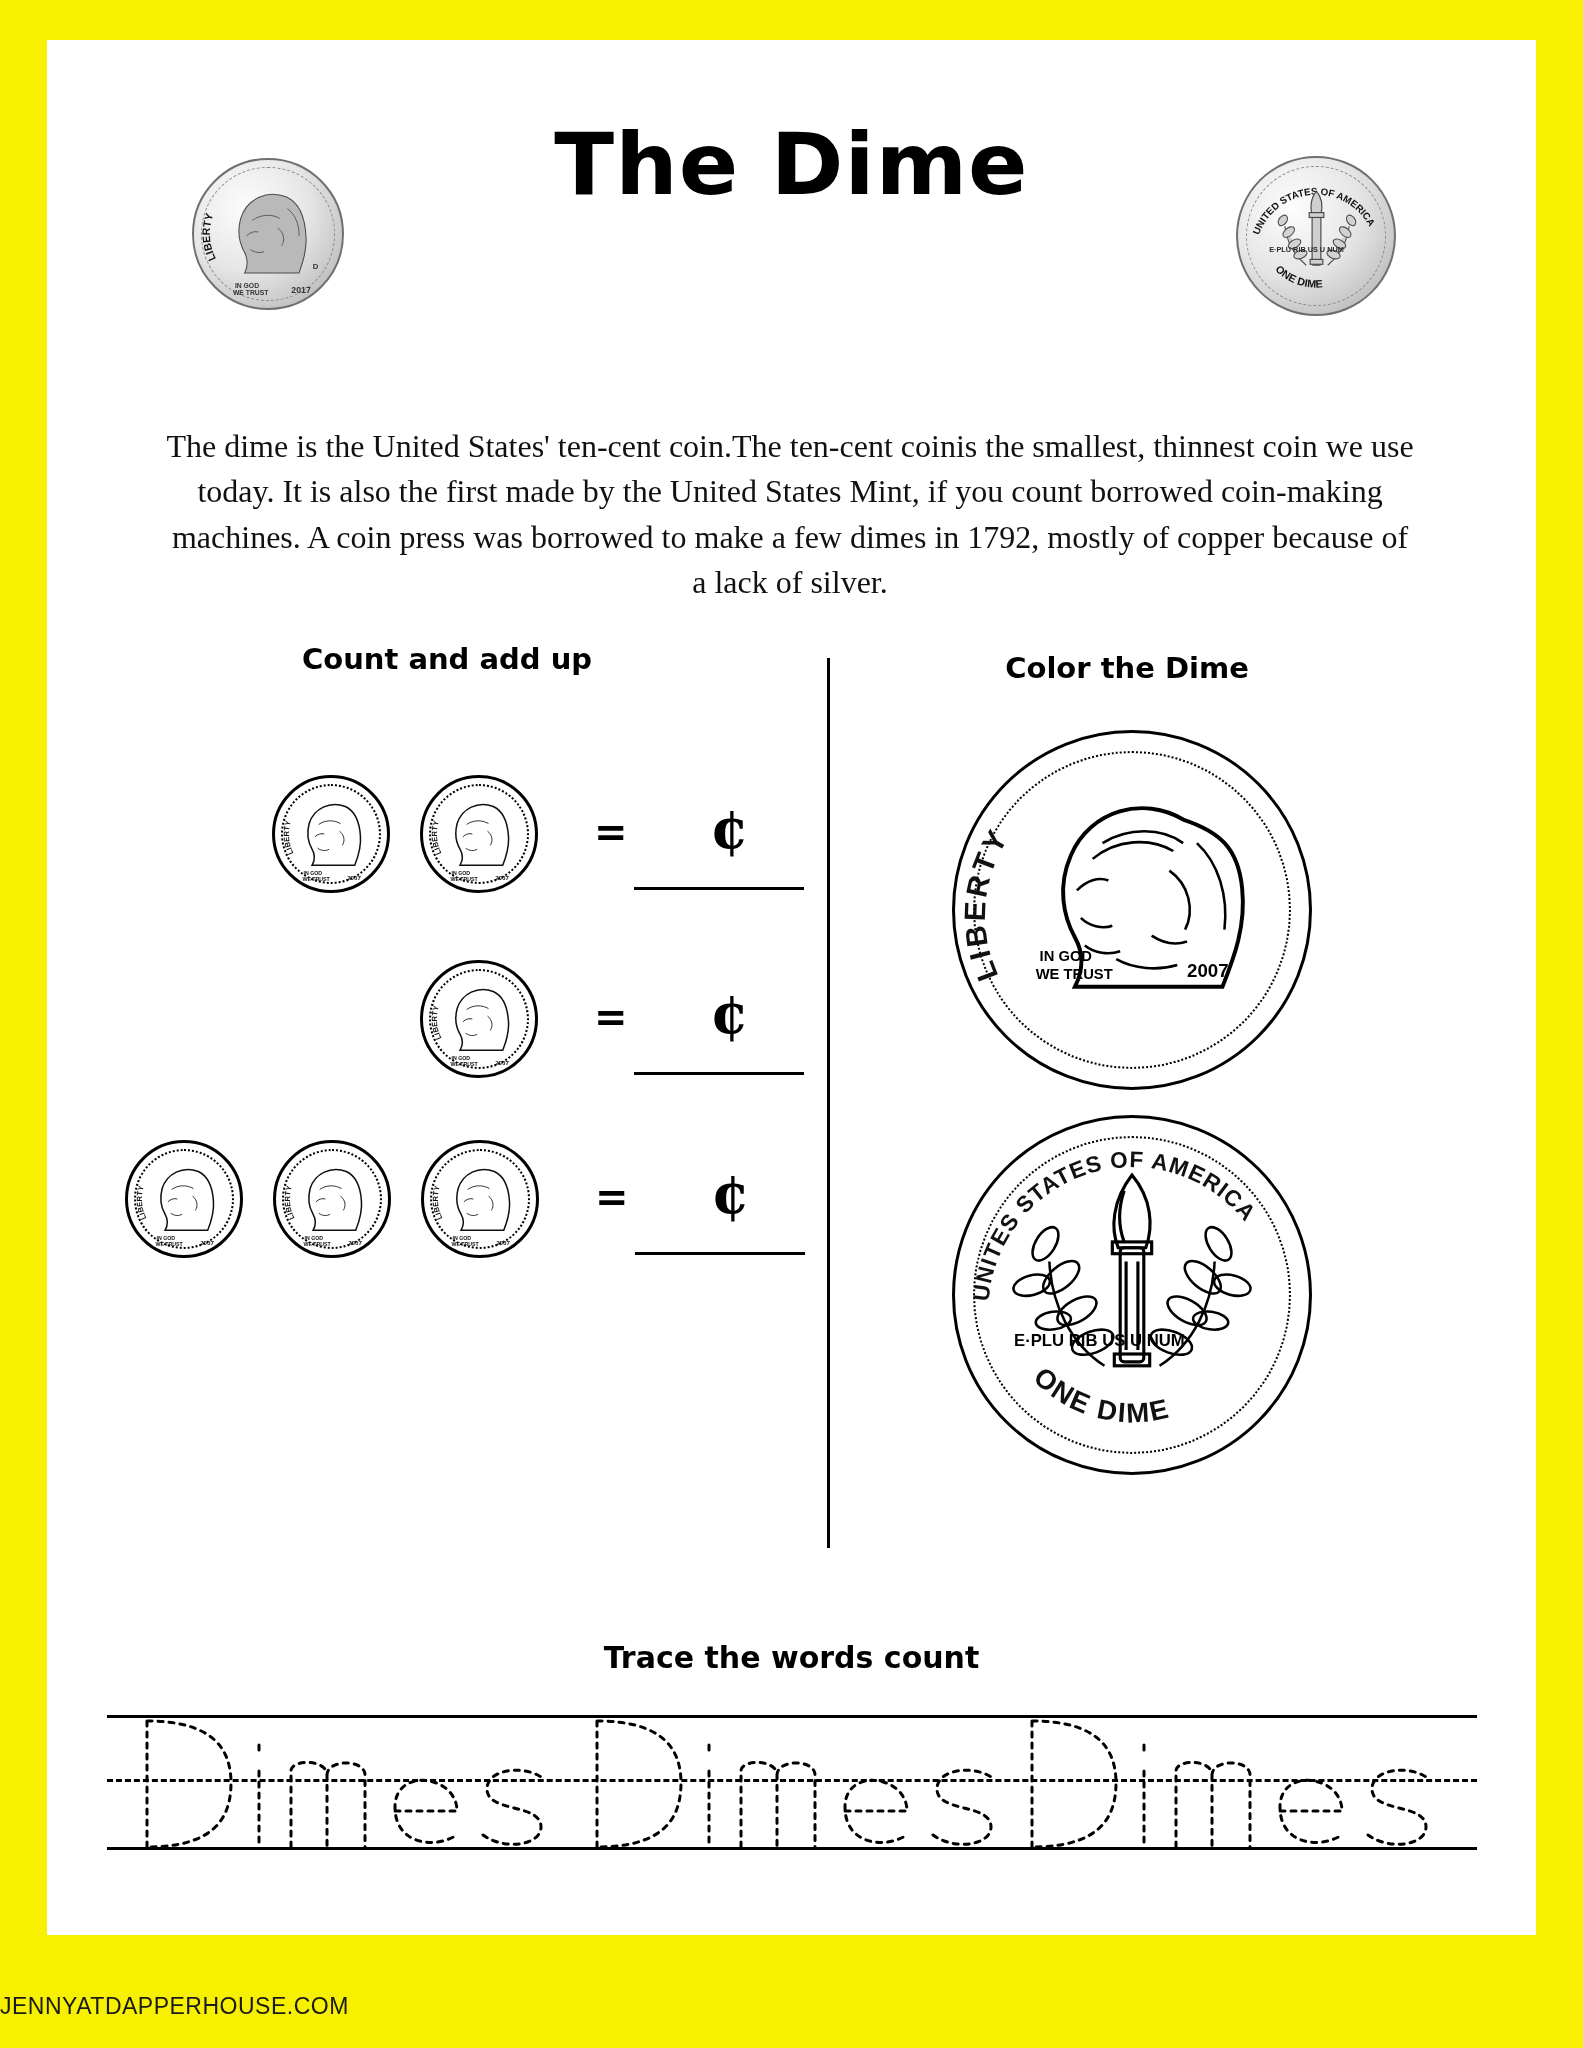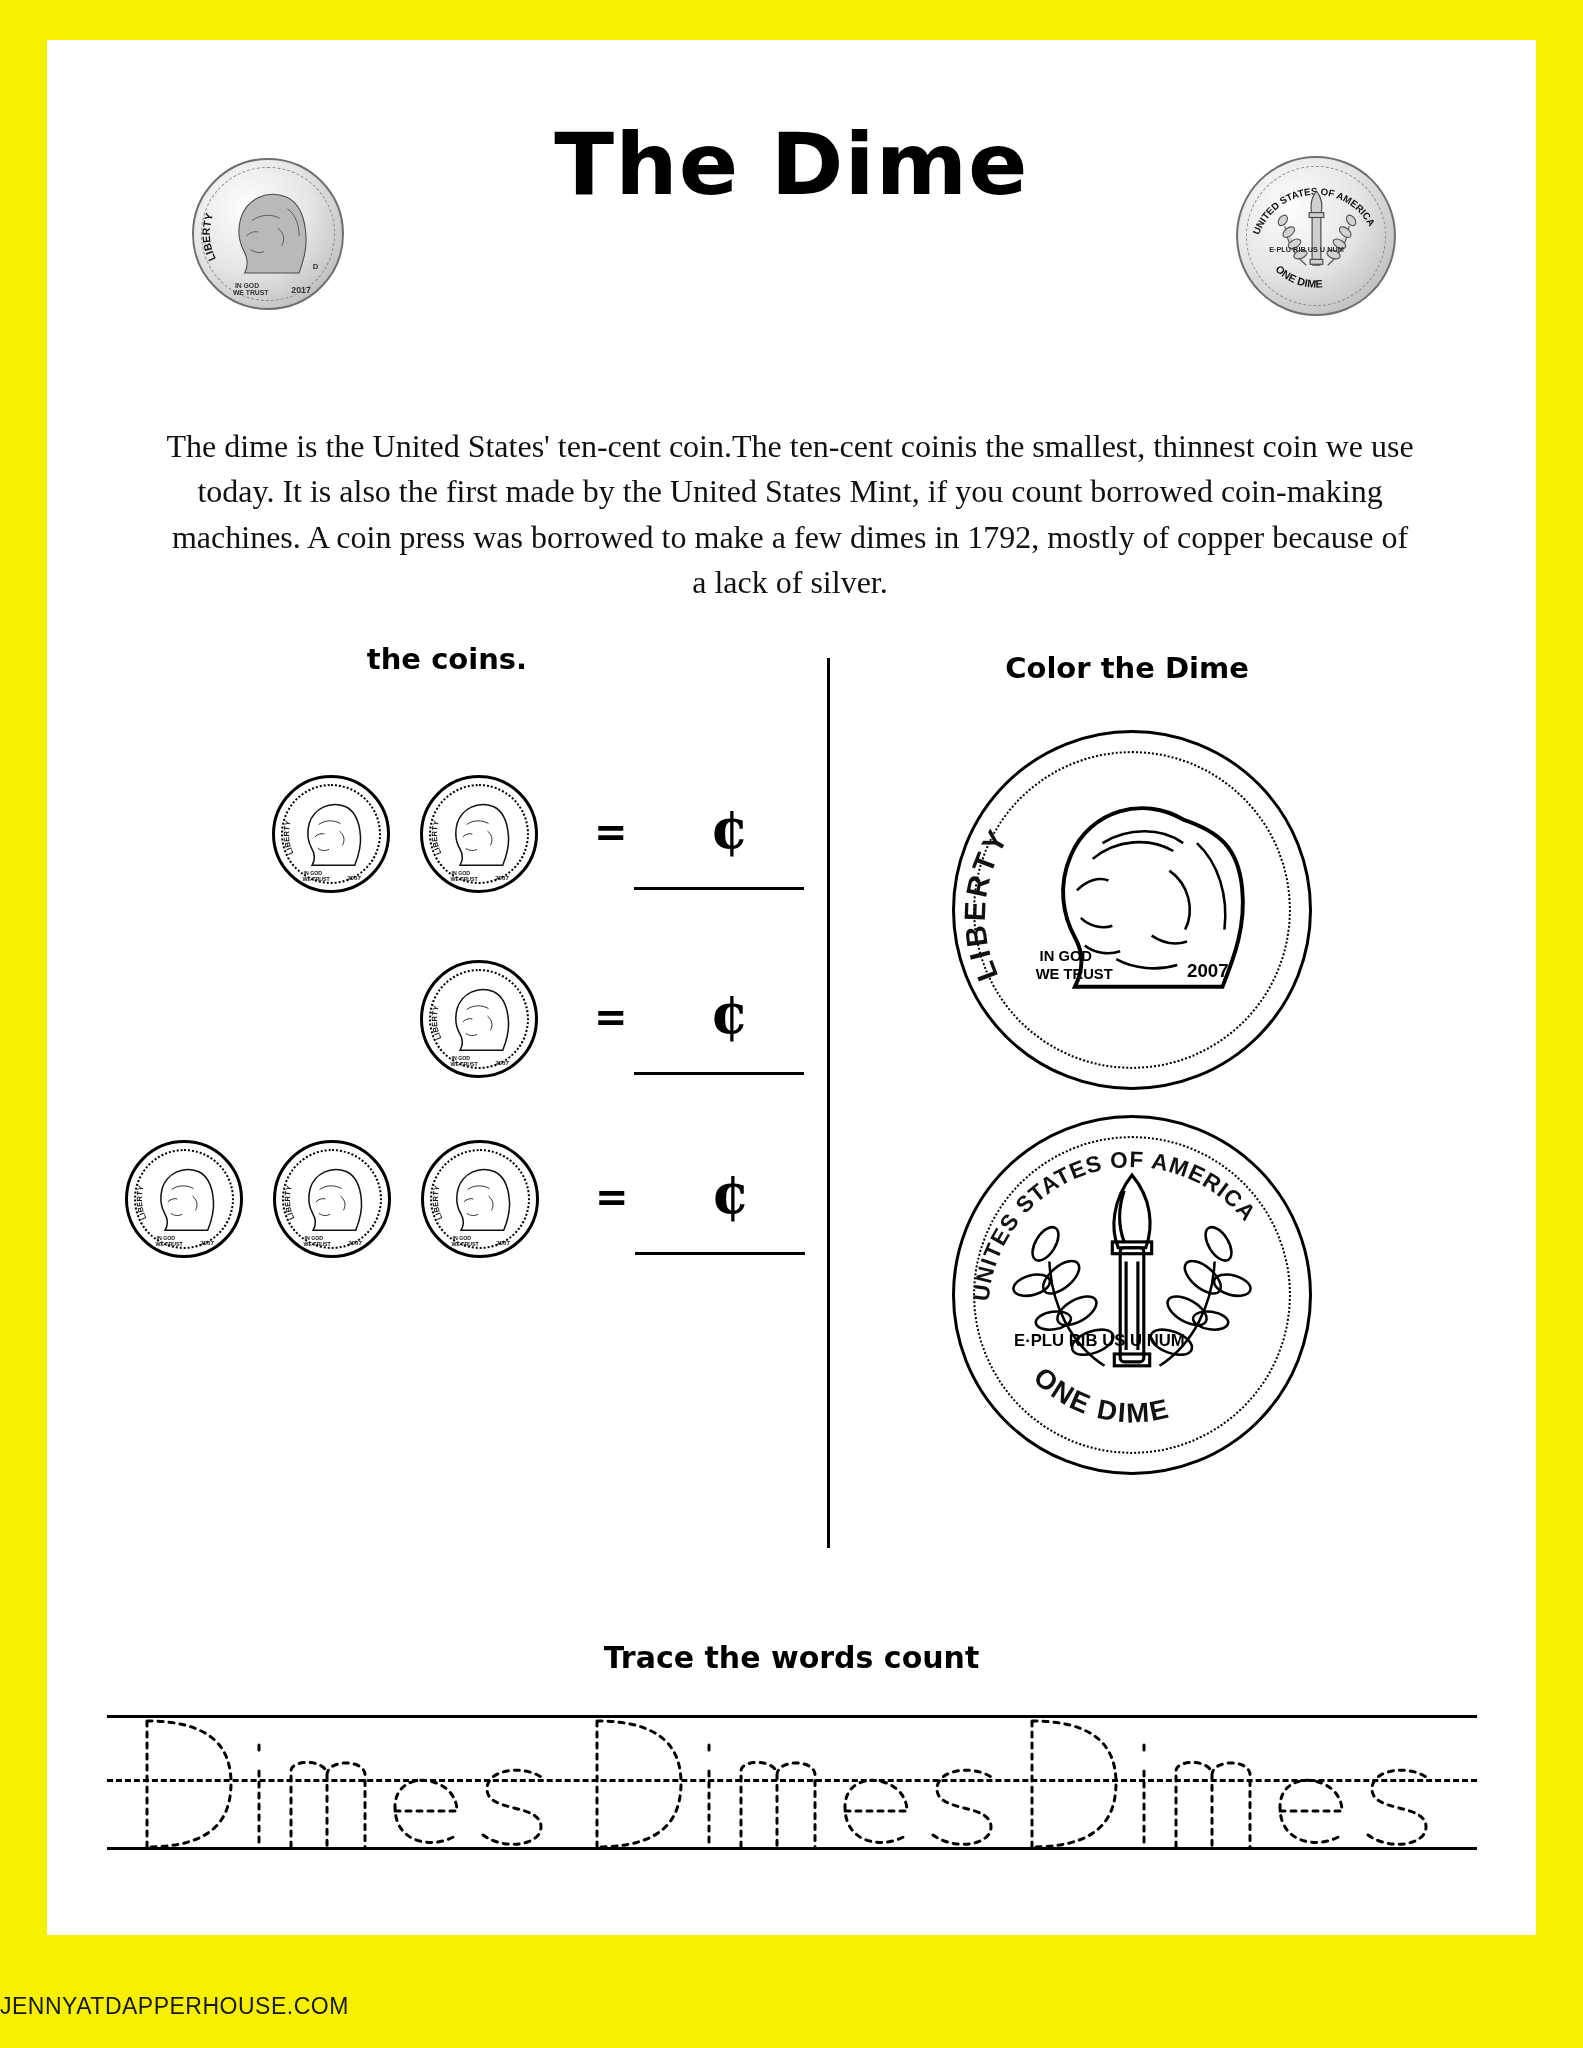--- a/index.html
+++ b/index.html
@@ -298,21 +298,21 @@
             <ellipse cx="116" cy="64" rx="6" ry="4" transform="rotate(55 116 64)"></ellipse>
           </g>
           <text x="32" y="96" font-size="7.5" font-weight="bold" fill="#2a2a2a" font-family="Liberation Sans, sans-serif">E·PLU RIB US U NUM</text>
         </svg>
       </div>
     </div>
 
     <p class="intro">The dime is the United States' ten-cent coin.The ten-cent coinis the smallest, thinnest coin we use today. It is also the first made by the United States Mint, if you count borrowed coin-making machines. A coin press was borrowed to make a few dimes in 1792, mostly of copper because of a lack of silver.</p>
 
     <div class="h-count">
-      <div>the coins.</div>
+      <div>Count and add up</div>
     </div>
     <div class="h-color">Color the Dime</div>
     <div class="divider"></div>
 
     <div class="count-area">
 
       <div class="crow" style="left:225px; top:735px; width:540px;">
         <div class="coin plain mini" style="left:0;">
           <div class="rim"></div>
           <svg viewBox="0 0 118 118" class="profile-svg">

